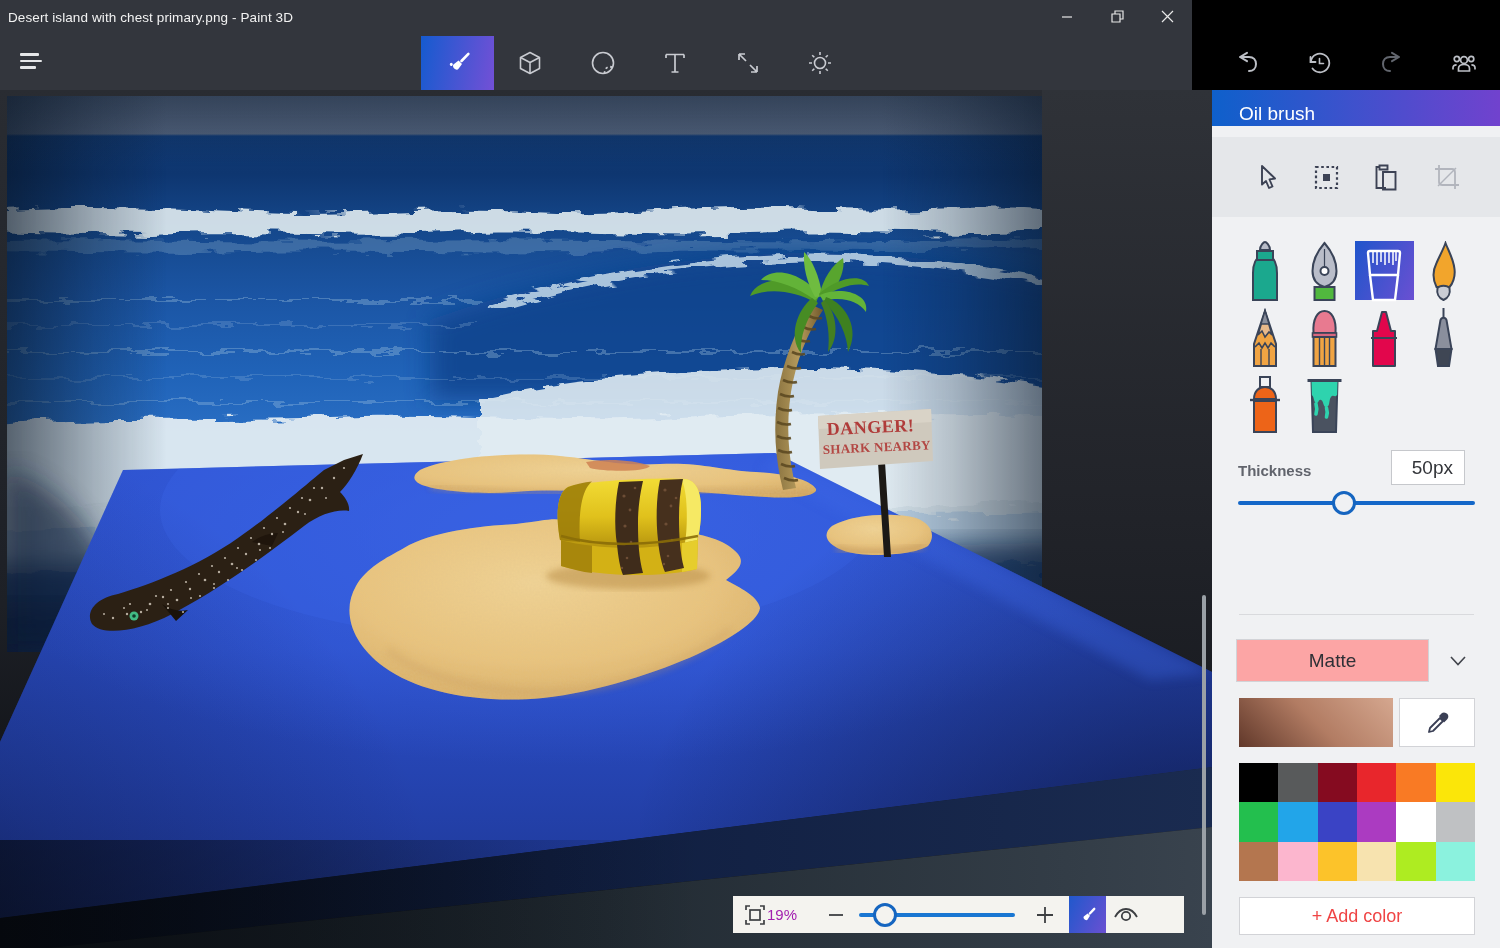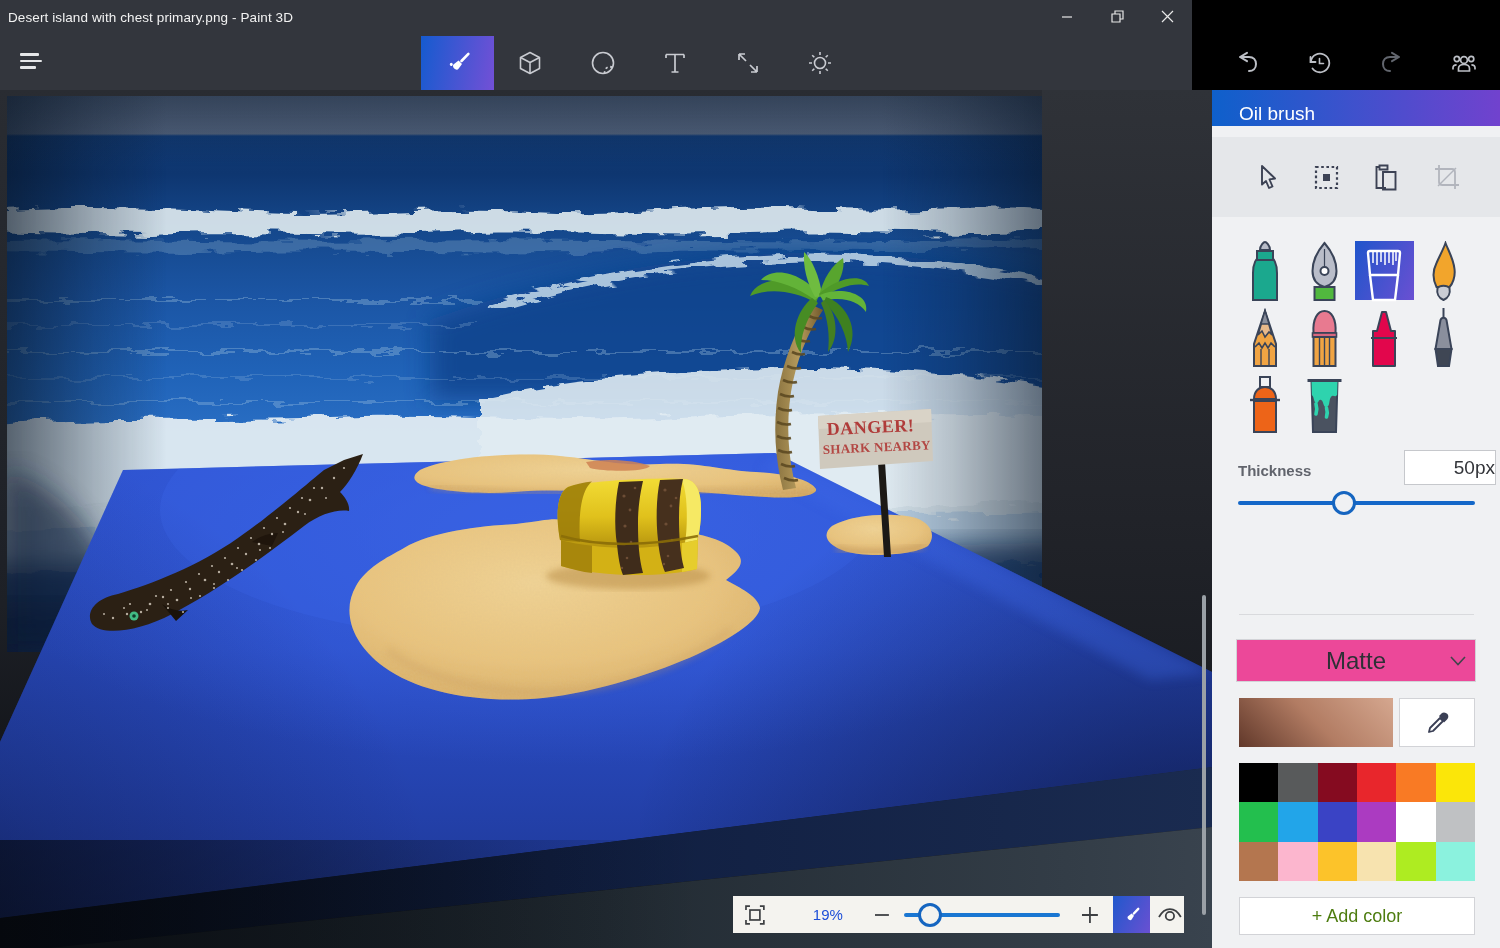--- a/index.html
+++ b/index.html
@@ -21,32 +21,32 @@
 
   
   #panel { left:1212px; top:90px; width:288px; height:858px; background:#f0f1f3; }
   #phead { left:0; top:0; width:288px; height:36px;
            background:linear-gradient(90deg,#0e60cb 0%,#7142ce 100%);
            color:#fff; font-size:19px; line-height:47px; padding-left:27px; }
   #ptools { left:0; top:47px; width:288px; height:80px; background:#e5e7ea; }
   #selTile { left:143px; top:151px; width:59px; height:59px;
              background:linear-gradient(115deg,#1f55cb 0%,#6a50d2 100%); }
   #thickLbl { left:26px; top:372px; font-size:15px; color:#61646c;font-weight:bold; }
-  #thickBox { left:192px; top:360px; width:92px; height:35px; background:#fff; border:1px solid #c6c8cc;
-              font-size:19px; color:#33353a; text-align:right; line-height:33px; padding-right:0; }
+  #thickBox { left:179px; top:360px; width:74px; height:35px; background:#fff; border:1px solid #c6c8cc;
+              font-size:19px; color:#33353a; text-align:right; line-height:33px; padding-right:11px; }
   #divider  { left:27px; top:524px; width:235px; height:1px; background:#d9dadd; }
-  #matte { left:24px; top:549px; width:240px; height:43px; background:#ec4899; border:1px solid #d2d3d7;
-           font-size:24px; color:#2e3036; text-align:center; line-height:41px; }
+  #matte { left:24px; top:549px; width:193px; height:43px; background:#fca5a5; border:1px solid #d2d3d7;
+           font-size:19px; color:#2e3036; text-align:center; line-height:41px; }
   #swatch { left:27px; top:608px; width:154px; height:49px;
             background:linear-gradient(225deg,#d5a78f 0%,#b27c63 50%,#61382a 100%); }
   #dropBtn { left:187px; top:608px; width:76px; height:49px; background:#fff; border:1px solid #d2d3d7; }
   #palette { left:27px; top:673px; width:236px; height:118px; display:grid;
              grid-template-columns:repeat(6,1fr); grid-template-rows:repeat(3,1fr); }
   #addColor { left:27px; top:807px; width:236px; height:38px; background:#fff; border:1px solid #d2d3d7;
-              font-size:18px; color:#4d7c0f; text-align:center; line-height:36px; }
+              font-size:18px; color:#ef4444; text-align:center; line-height:36px; }
 
   
   #canvas { left:0; top:90px; width:1212px; height:858px; background:#26282e; overflow:hidden; }
 
   
   #zoombar { left:733px; top:806px; width:451px; height:37px; background:#f4f3ef; display:flex; align-items:center; }
   #scroll { left:1202px; top:505px; width:4px; height:320px; background:#9aa0a6; border-radius:2px; }
 </style>
 </head>
 <body>
@@ -462,21 +462,21 @@
       <path d="M818 326 L931 319 L931.6 332 L818.6 339 Z" fill="#d9d3c7"></path>
       <text x="827" y="345" font-family="Liberation Serif, serif" font-size="18" font-weight="bold" fill="#b03c3a" transform="rotate(-2.5 827 345)" letter-spacing="0.5">DANGER!</text>
       <text x="823" y="364" font-family="Liberation Serif, serif" font-size="13" font-weight="bold" fill="#b34844" transform="rotate(-2.5 823 364)" letter-spacing="0.3">SHARK NEARBY</text>
     </g>
   </svg>
   <div id="zoombar" class="abs">
     <svg width="24" height="24" viewBox="0 0 24 24" style="margin-left:10px" fill="none" stroke="#3d3f42" stroke-width="1.7">
       <path d="M3 7 V3 H7 M17 3 H21 V7 M21 17 V21 H17 M7 21 H3 V17"></path>
       <rect x="7" y="7" width="10" height="10"></rect>
     </svg>
-    <div style="font-size:15px;color:#1d4ed8;margin-left:46px;width:40px;">19%</div>
+    <div style="font-size:15px;color:#a21caf;width:40px;">19%</div>
     <svg width="18" height="18" viewBox="0 0 18 18" style="margin-left:20px">
         <path d="M2 9 H16" stroke="#3d3f42" stroke-width="1.8"></path>
       </svg>
     <div style="position:relative;width:156px;height:4px;background:#1976d2;border-radius:2px;margin-left:14px;">
       <div style="position:absolute;left:14px;top:-10px;width:24px;height:24px;border-radius:50%;background:#f4f3ef;border:3px solid #1565c0;"></div>
     </div>
     <svg width="20" height="20" viewBox="0 0 20 20" style="margin-left:20px">
         <path d="M2 10 H18 M10 2 V18" stroke="#3d3f42" stroke-width="1.8"></path>
       </svg>
     <div style="width:37px;height:37px;margin-left:14px;background:linear-gradient(115deg,#2058cc,#6a50d2);display:flex;align-items:center;justify-content:center;">

